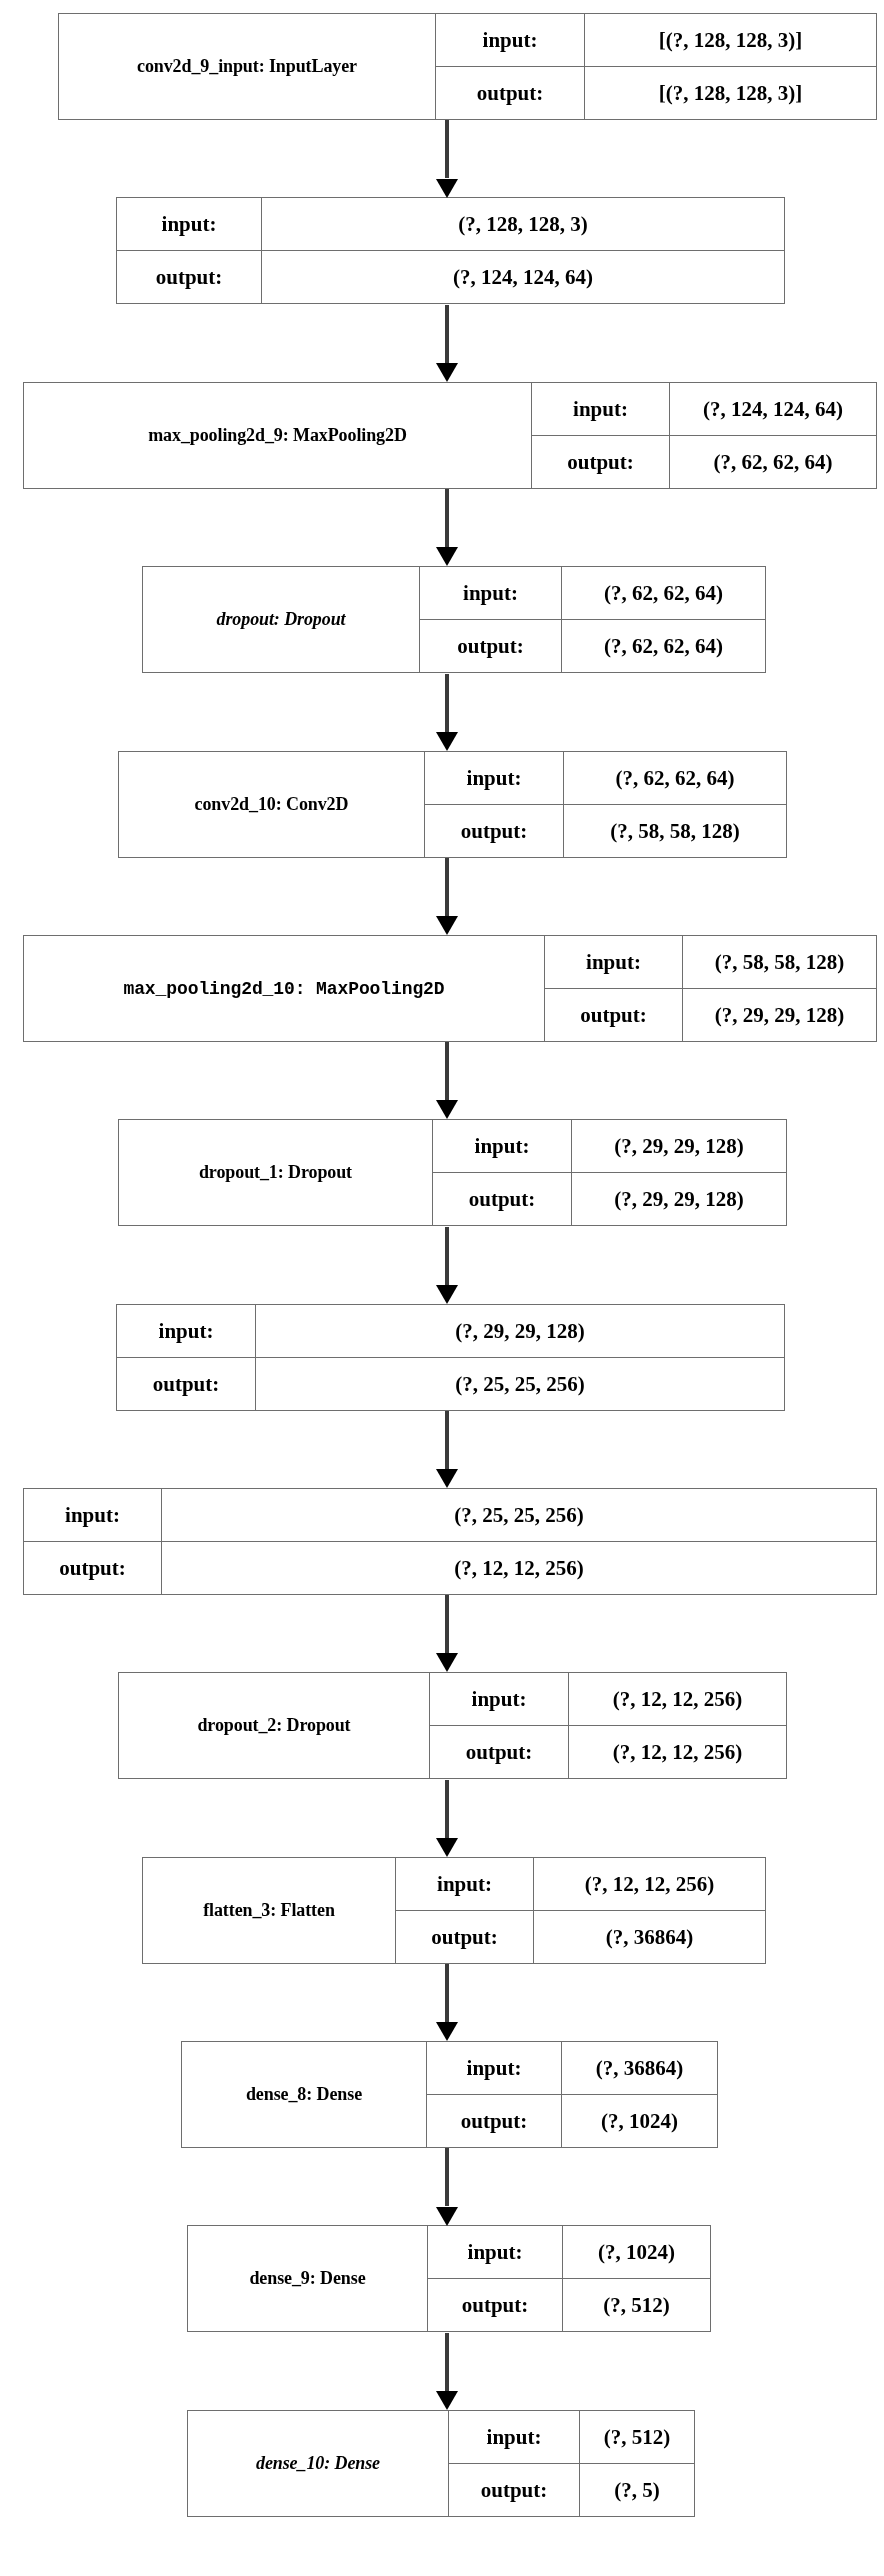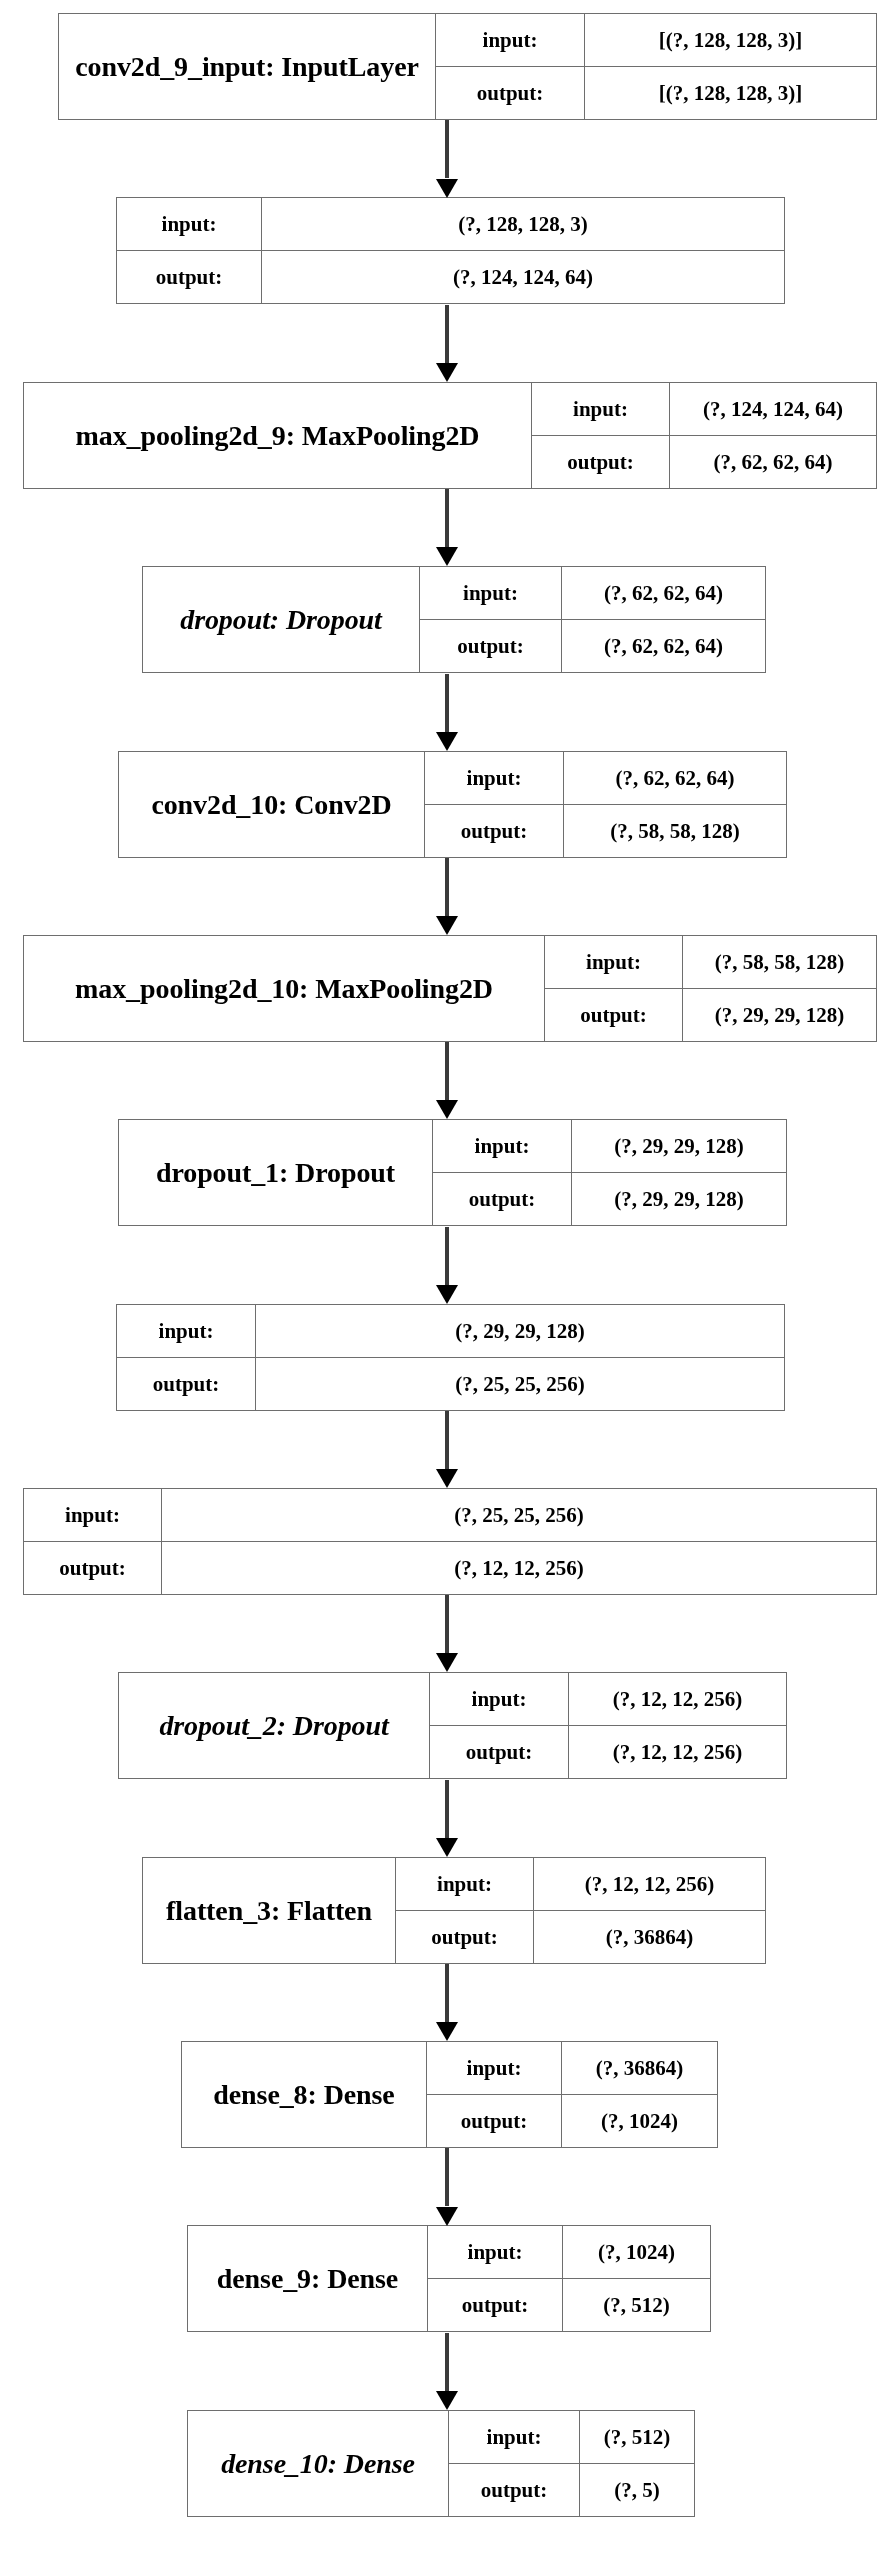--- a/index.html
+++ b/index.html
@@ -33,21 +33,21 @@
   }
 
   
   .node-name {
     display: flex;
     align-items: center;
     justify-content: center;
     box-sizing: border-box;
     border-right: 1.5px solid #6e6e6e;
     padding: 0 10.2px;
-    font-size: 28px;
+    font-size: 18px;
     font-weight: 700;
     letter-spacing: -0.1px;
     white-space: nowrap;
   }
 
   
   .node-io {
     display: flex;
     flex-direction: column;
     flex: 1 1 auto;
@@ -159,21 +159,21 @@
           <div class="io-label" style="width: 139px;">input:</div>
           <div class="io-shape">(?, 62, 62, 64)</div>
         </div>
         <div class="io-row bottom">
           <div class="io-label" style="width: 139px;">output:</div>
           <div class="io-shape">(?, 58, 58, 128)</div>
         </div>
       </div>
     </div>
     <div class="node" style="left: 23px; top: 935px; width: 854px; height: 107px;">
-      <div class="node-name" style="width: 521px;">max_pooling2d_10: MaxPooling2D</div>
+      <div class="node-name" style="width: 521px; font-family: Liberation Mono, monospace;">max_pooling2d_10: MaxPooling2D</div>
       <div class="node-io">
         <div class="io-row top">
           <div class="io-label" style="width: 138px;">input:</div>
           <div class="io-shape">(?, 58, 58, 128)</div>
         </div>
         <div class="io-row bottom">
           <div class="io-label" style="width: 138px;">output:</div>
           <div class="io-shape">(?, 29, 29, 128)</div>
         </div>
       </div>
@@ -209,21 +209,21 @@
           <div class="io-label" style="width: 138px;">input:</div>
           <div class="io-shape">(?, 25, 25, 256)</div>
         </div>
         <div class="io-row bottom">
           <div class="io-label" style="width: 138px;">output:</div>
           <div class="io-shape">(?, 12, 12, 256)</div>
         </div>
       </div>
     </div>
     <div class="node" style="left: 118px; top: 1672px; width: 669px; height: 107px;">
-      <div class="node-name" style="width: 311px; font-style: italic;">dropout_2: Dropout</div>
+      <div class="node-name" style="width: 311px;">dropout_2: Dropout</div>
       <div class="node-io">
         <div class="io-row top">
           <div class="io-label" style="width: 139px;">input:</div>
           <div class="io-shape">(?, 12, 12, 256)</div>
         </div>
         <div class="io-row bottom">
           <div class="io-label" style="width: 139px;">output:</div>
           <div class="io-shape">(?, 12, 12, 256)</div>
         </div>
       </div>

